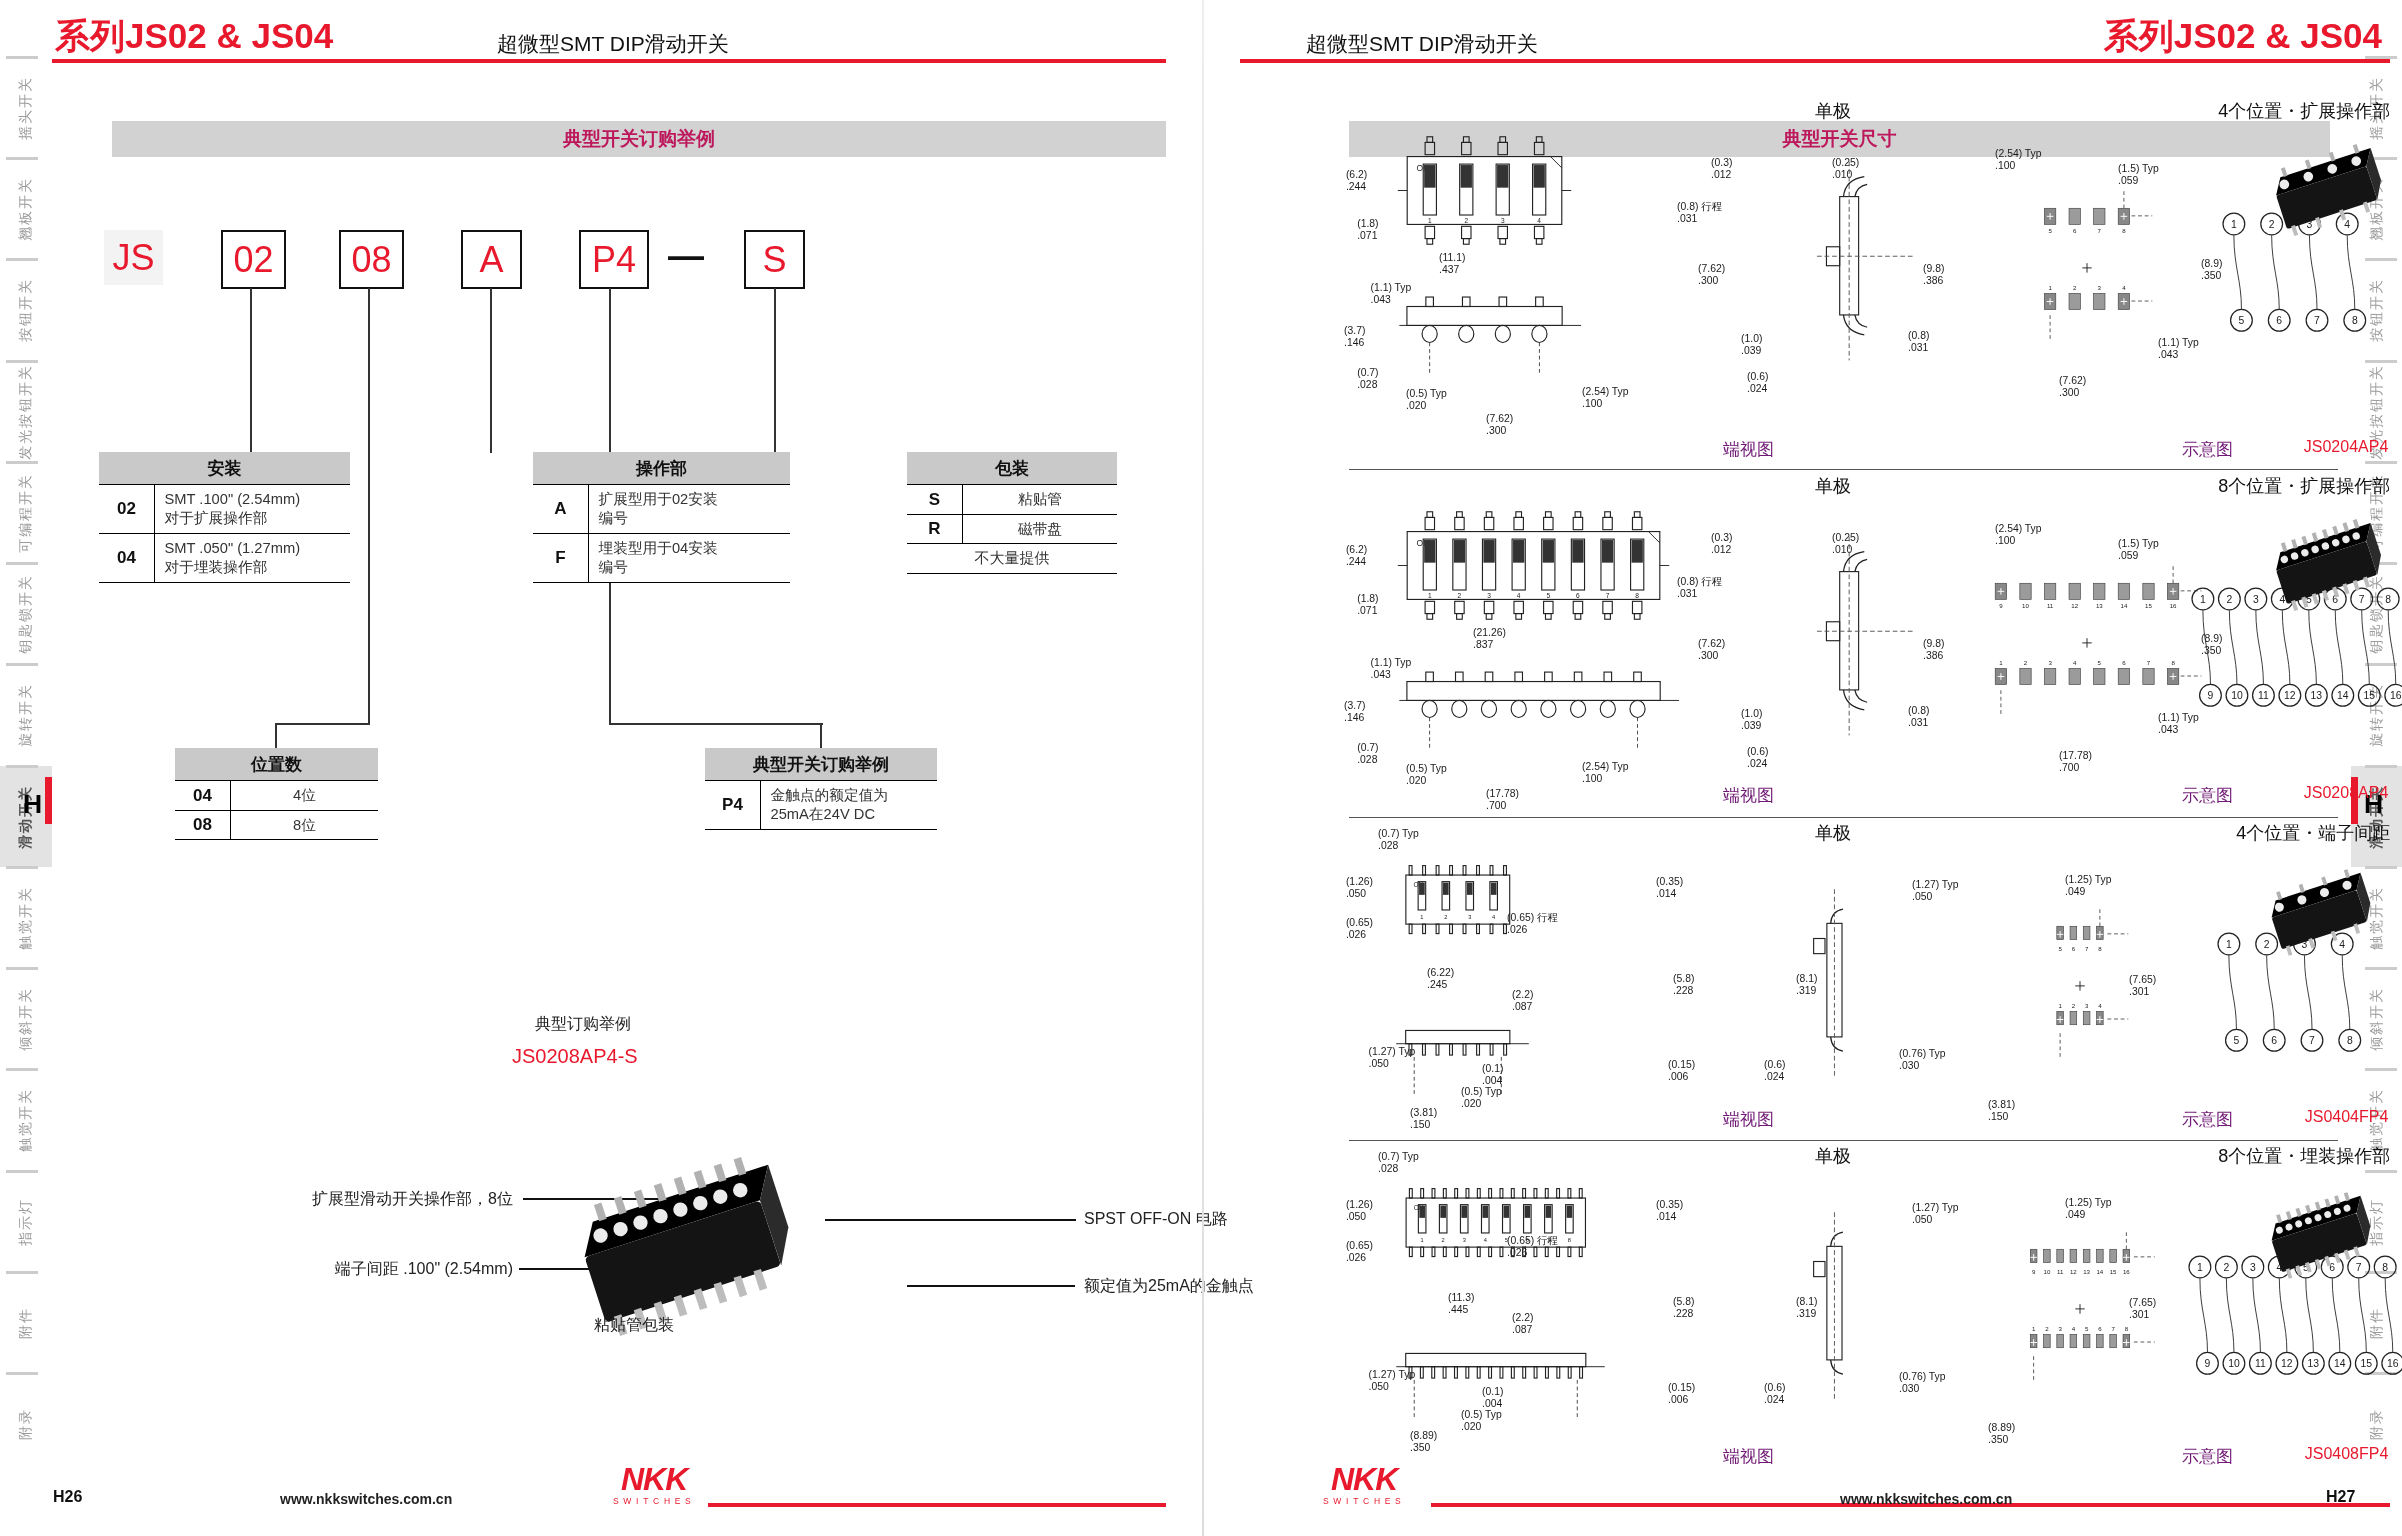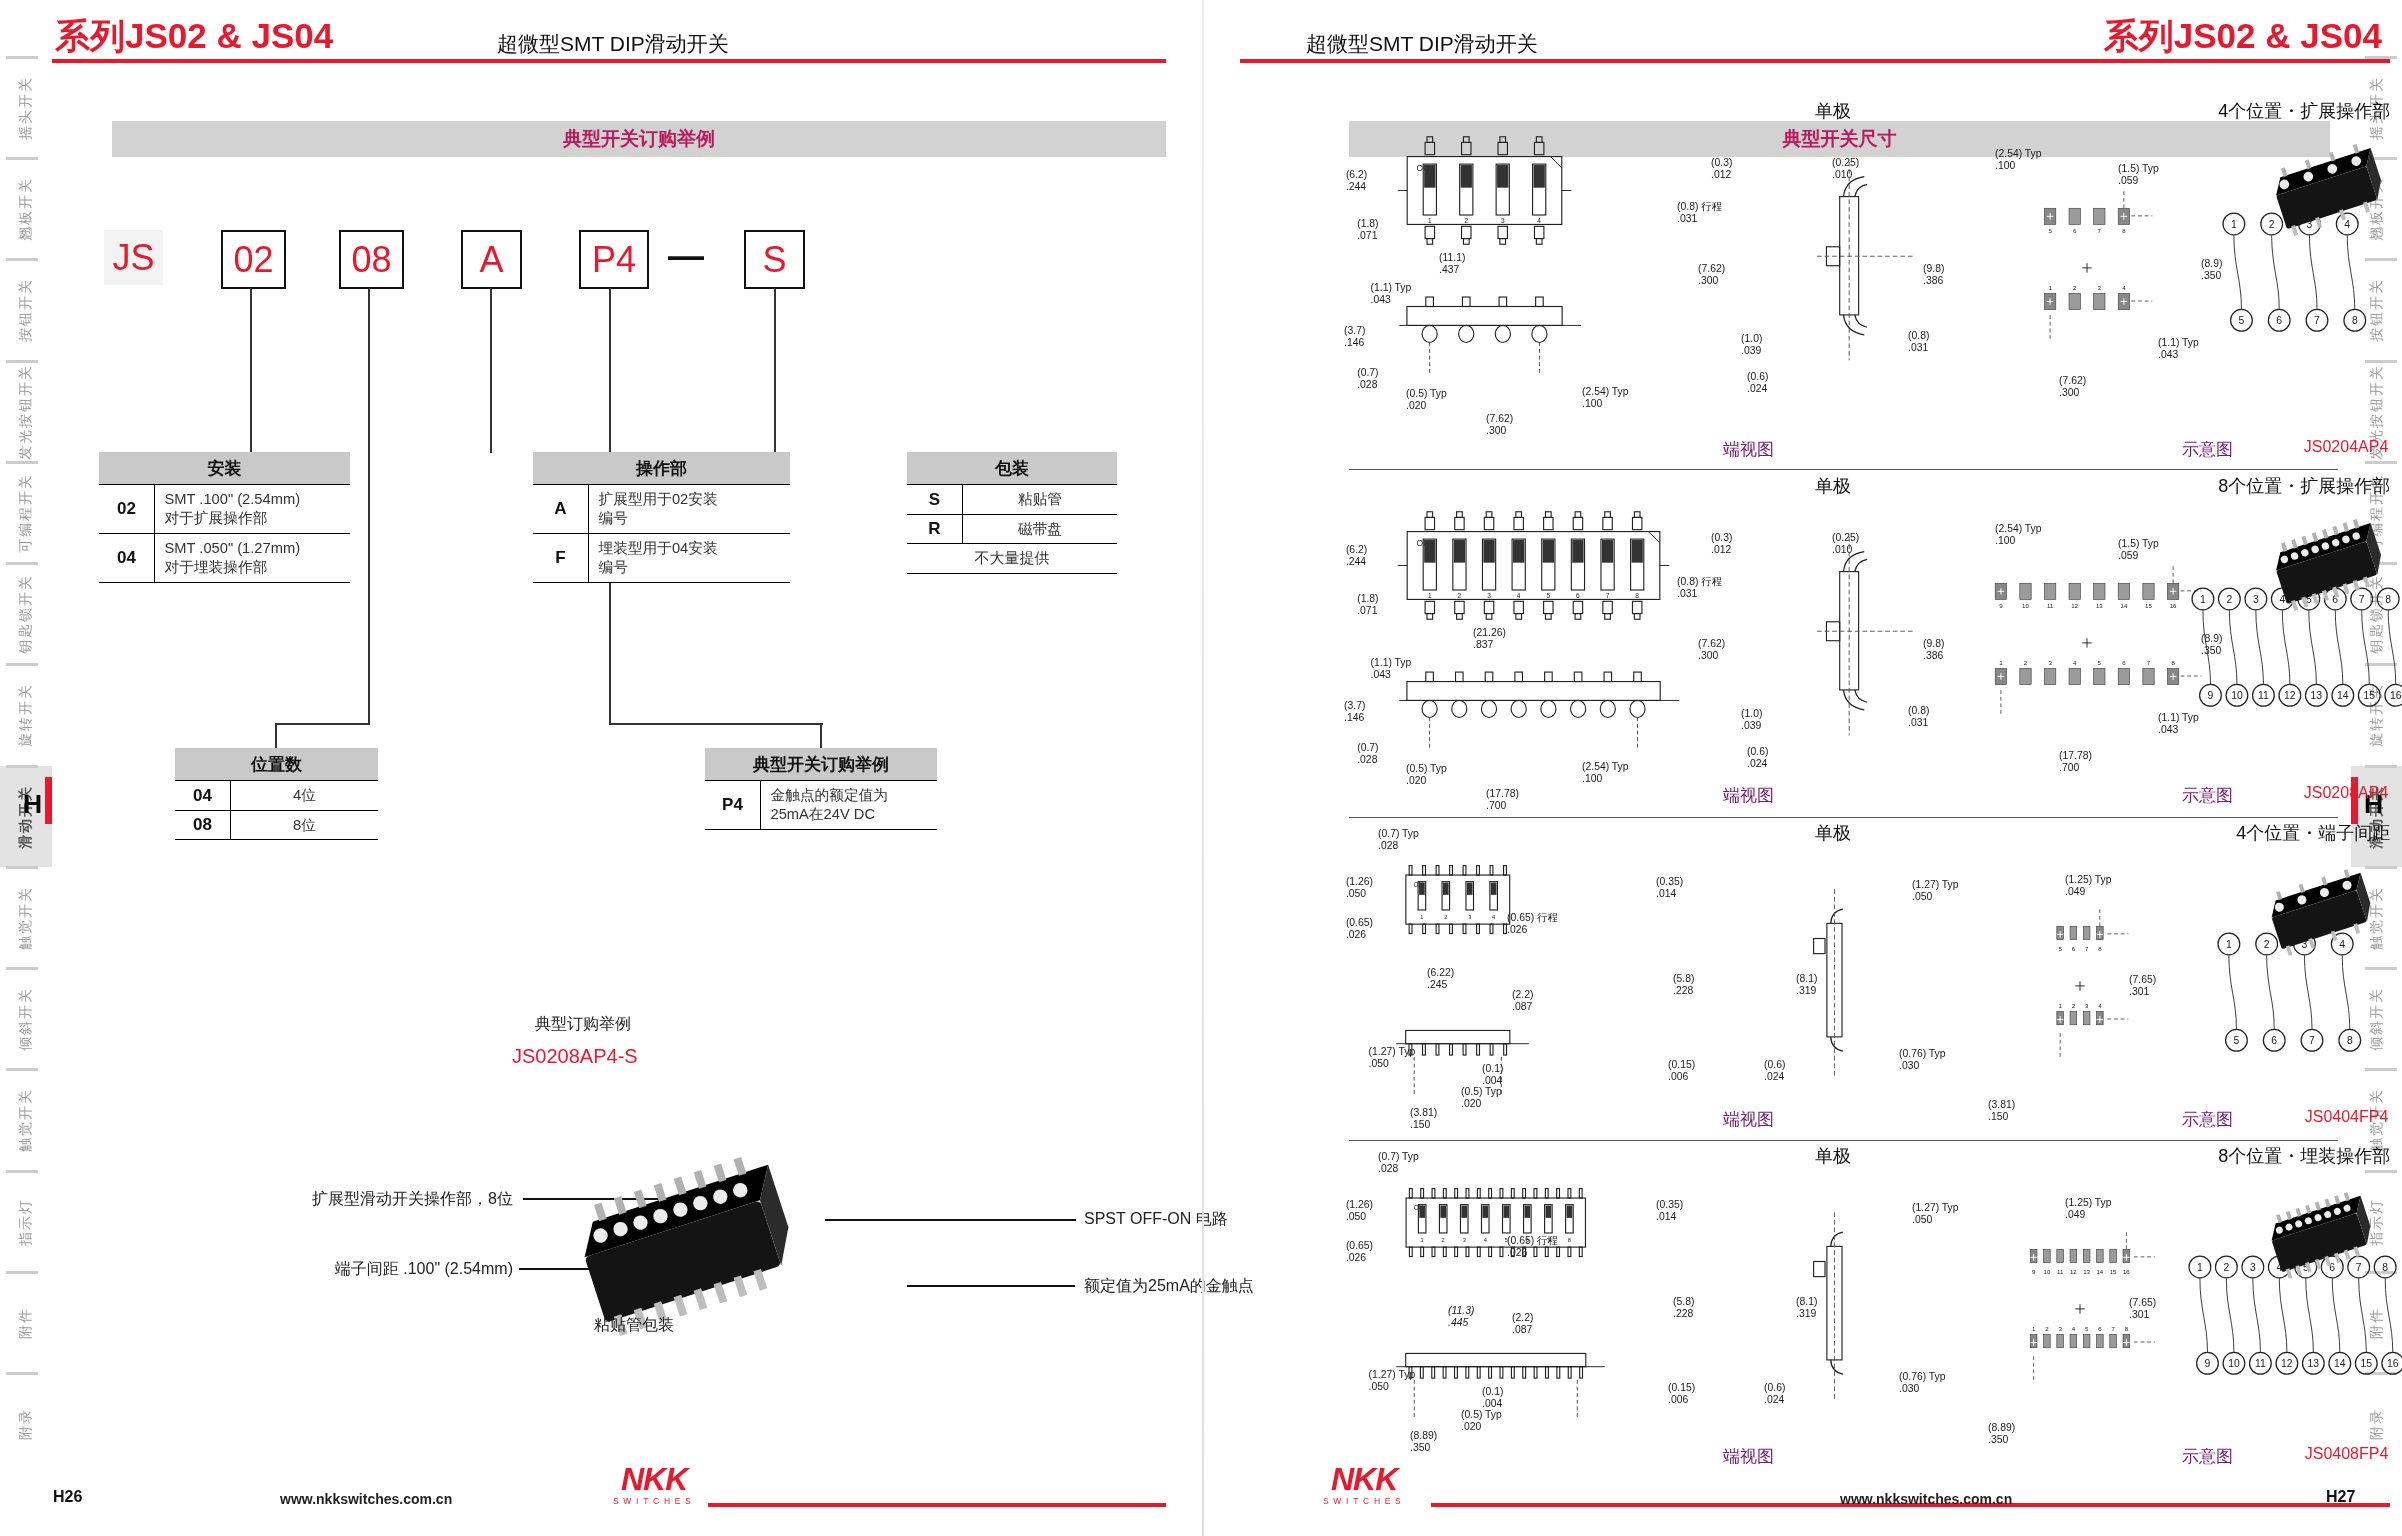--- a/index.html
+++ b/index.html
@@ -983,21 +983,21 @@
         <div class="dim" style="left: 568px; top: 62px;">(1.27) Typ
 .050</div>
         <div class="dim" style="left: 721px; top: 57px;">(1.25) Typ
 .049</div>
         <div class="dim" style="left: 785px; top: 157px;">(7.65)
 .301</div>
         <div class="dim" style="left: 555px; top: 231px;">(0.76) Typ
 .030</div>
         <div class="dim" style="left: 644px; top: 282px;">(8.89)
 .350</div>
-        <div class="dim" style="left: 104px; top: 165px; font-style: italic;">(11.3)
+        <div class="dim" style="left: 104px; top: 152px;">(11.3)
 .445</div>
         <svg width="237" height="118" style="position: absolute; left: 38px; top: 24.6px;" viewBox="0 0 250 125">
           <rect x="25" y="35" width="190" height="52" fill="none" stroke="#222" stroke-width="1.2"></rect>
           <text x="33" y="48" font-size="7" text-anchor="start" fill="#222" font-family="Liberation Sans, sans-serif">ON</text>
           <rect x="28.5" y="25" width="3" height="10" fill="none" stroke="#222" stroke-width="1.2"></rect>
           <rect x="28.5" y="87" width="3" height="10" fill="none" stroke="#222" stroke-width="1.2"></rect>
           <rect x="40.5" y="25" width="3" height="10" fill="none" stroke="#222" stroke-width="1.2"></rect>
           <rect x="40.5" y="87" width="3" height="10" fill="none" stroke="#222" stroke-width="1.2"></rect>
           <rect x="52.5" y="25" width="3" height="10" fill="none" stroke="#222" stroke-width="1.2"></rect>
           <rect x="52.5" y="87" width="3" height="10" fill="none" stroke="#222" stroke-width="1.2"></rect>

